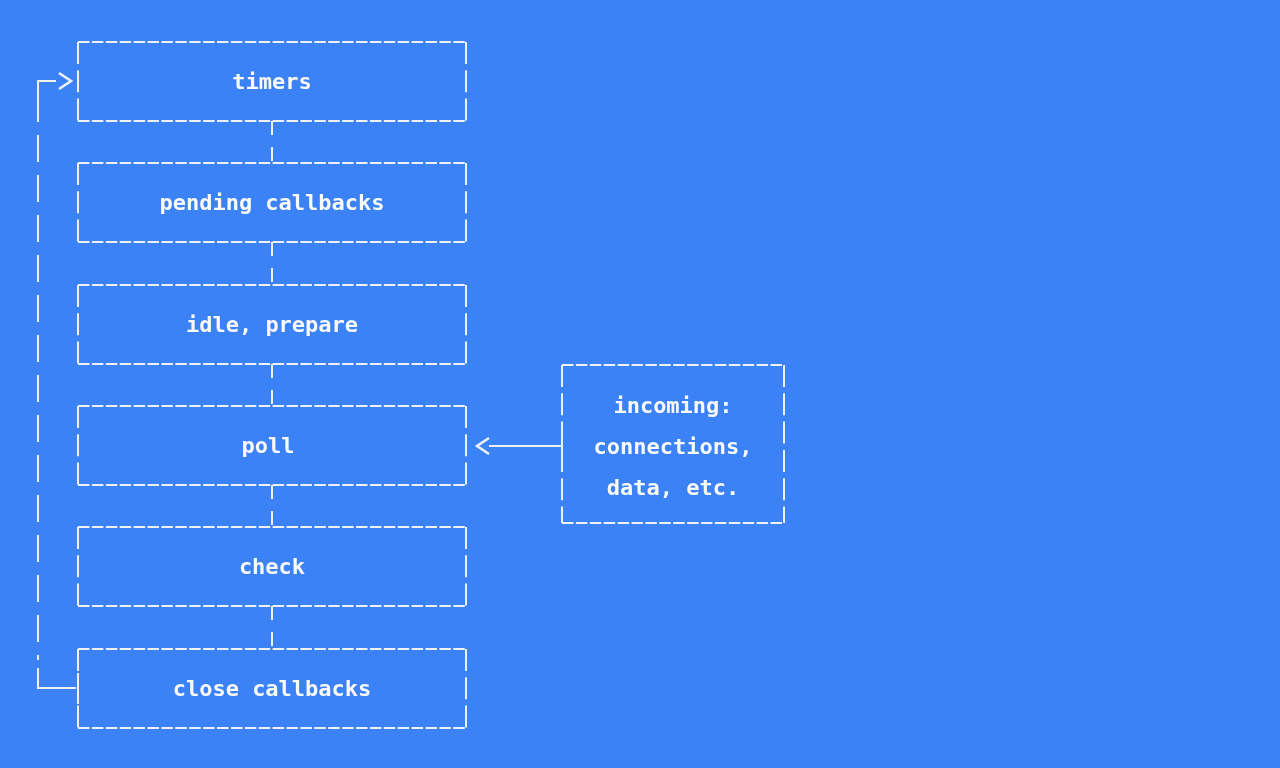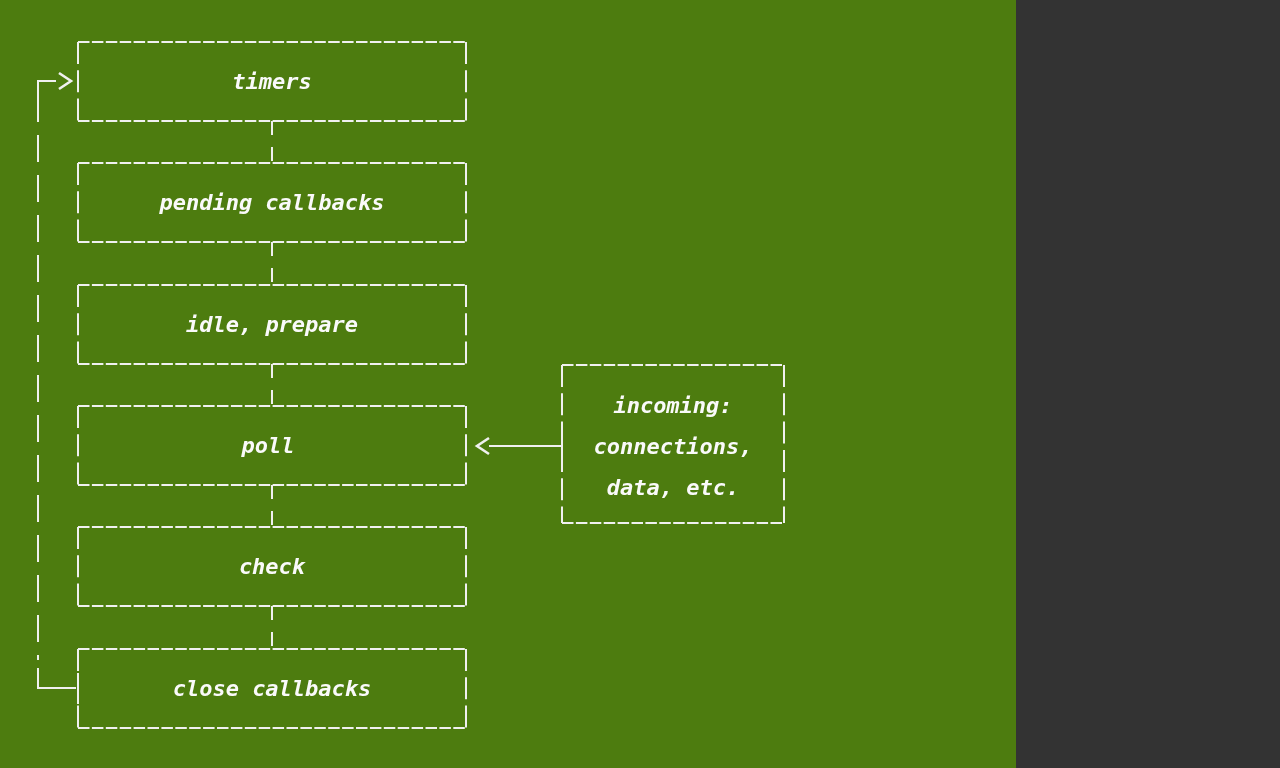--- a/index.html
+++ b/index.html
@@ -4,24 +4,23 @@
 <style>
   html, body {
     margin: 0;
     padding: 0;
     width: 1280px;
     height: 768px;
     background: #333333;
     overflow: hidden;
   }
   .diagram-wrap {
-    width: 1016px;
+    width: 1280px;
     height: 768px;
-    background: #4d7c0f;
-    font-style: italic;
+    background: #3b82f6;
   }
   svg text {
     font-family: "DejaVu Sans Mono", "Liberation Mono", monospace;
     font-size: 22px;
     font-weight: 600;
     fill: #fafafa;
   }
   .box-h { stroke: #f0f0f0; stroke-width: 2; stroke-dasharray: 11.5 2.4; fill: none; }
   .box-v { stroke: #f0f0f0; stroke-width: 2; stroke-dasharray: 22 6.3; fill: none; }
   .connector { stroke: #f0f0f0; stroke-width: 2; stroke-dasharray: 14 12; fill: none; }

